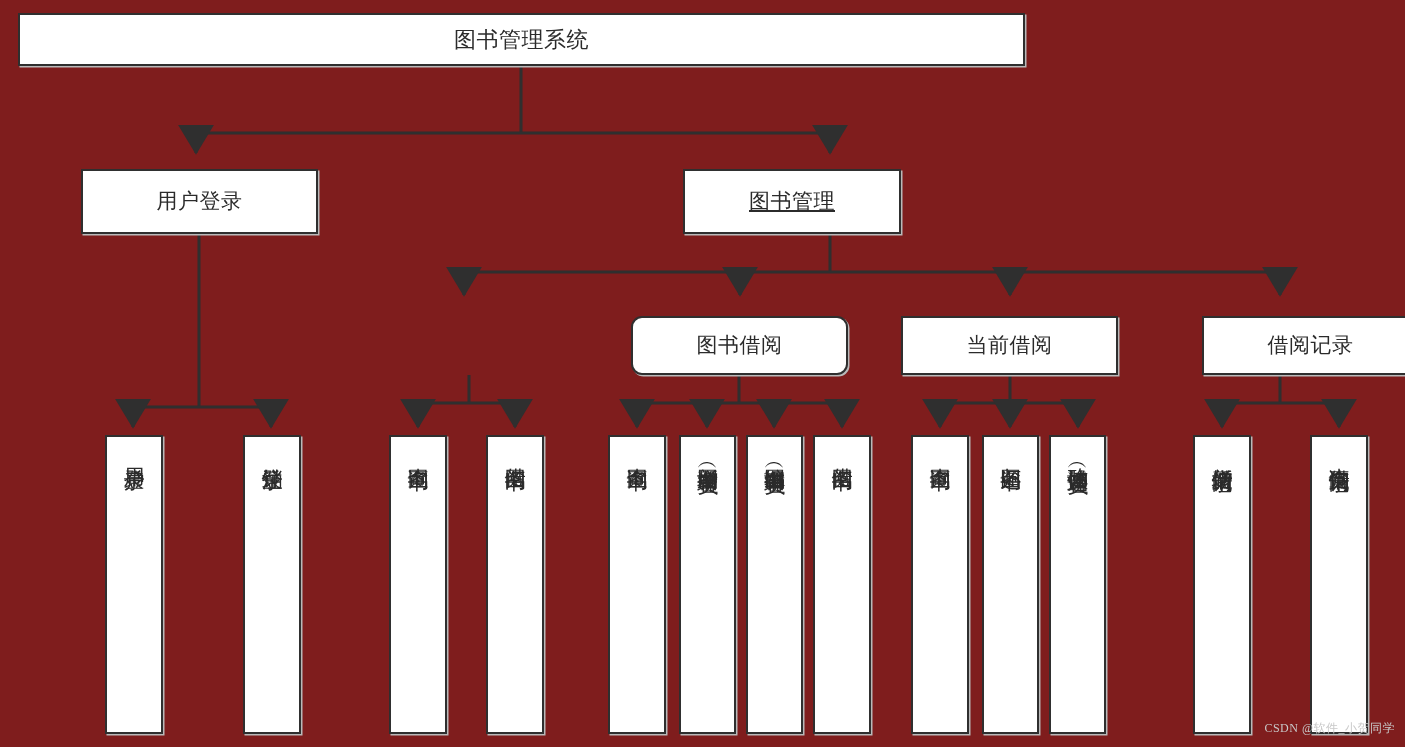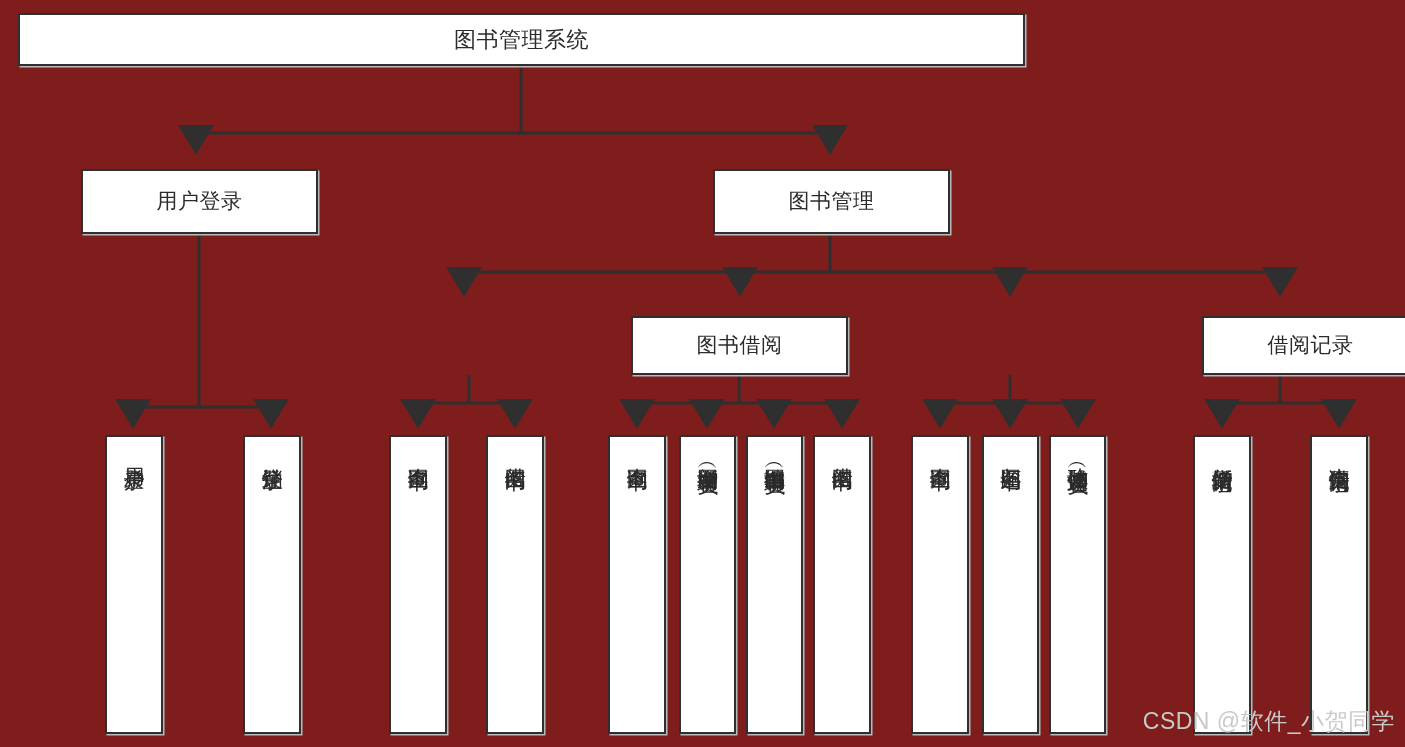--- a/index.html
+++ b/index.html
@@ -66,26 +66,26 @@
     white-space: normal;
     max-height: 272px;
   }
   .node.vert.tall .label {
     max-height: 278px;
   }
   #watermark {
     position: absolute;
     right: 10px;
     bottom: 10px;
-    font-size: 23px;
+    font-size: 12px;
     color: #c9c9c9;
     letter-spacing: 0.5px;
     z-index: 5;
     white-space: nowrap;
-    font-family: Liberation Sans, sans-serif;
+    font-family: Liberation Serif, serif;
   }
 </style>
 </head>
 <body>
 
 <div id="canvas">
 
   <svg id="edges" viewBox="0 0 1405 747" width="1405" height="747" aria-hidden="true">
     <defs>
       <marker id="arrow" viewBox="0 0 10 12" refX="9.4" refY="6" markerWidth="10" markerHeight="12" orient="auto-start-reverse">
@@ -137,29 +137,32 @@
   </svg>
 
   <div class="node horiz root" style="left:18px; top:13px; width:1007px; height:53px;">
     <span class="label">图书管理系统</span>
   </div>
 
   <div class="node horiz" style="left:81px; top:169px; width:237px; height:65px;">
     <span class="label">用户登录</span>
   </div>
 
-  <div class="node horiz" style="left:713px; top:169px; width:237px; height:65px;">
+  <div class="node horiz" style="left:683px; top:169px; width:218px; height:65px;text-decoration:underline;">
     <span class="label">图书管理</span>
   </div>
 
 
-  <div class="node horiz" style="left:631px; top:316px; width:217px; height:59px;">
+  <div class="node horiz" style="left:631px; top:316px; width:217px; height:59px;border-radius:11px;">
     <span class="label">图书借阅</span>
   </div>
 
+  <div class="node horiz" style="left:901px; top:316px; width:217px; height:59px;">
+    <span class="label">当前借阅</span>
+  </div>
 
   <div class="node horiz" style="left:1172px; top:316px; width:217px; height:59px;margin-left:30px;">
     <span class="label">借阅记录</span>
   </div>
 
   <div class="node vert" style="left:105px; top:435px; width:58px; height:299px;">
     <span class="label">用户登录</span>
   </div>
 
   <div class="node vert" style="left:243px; top:435px; width:58px; height:299px;">

